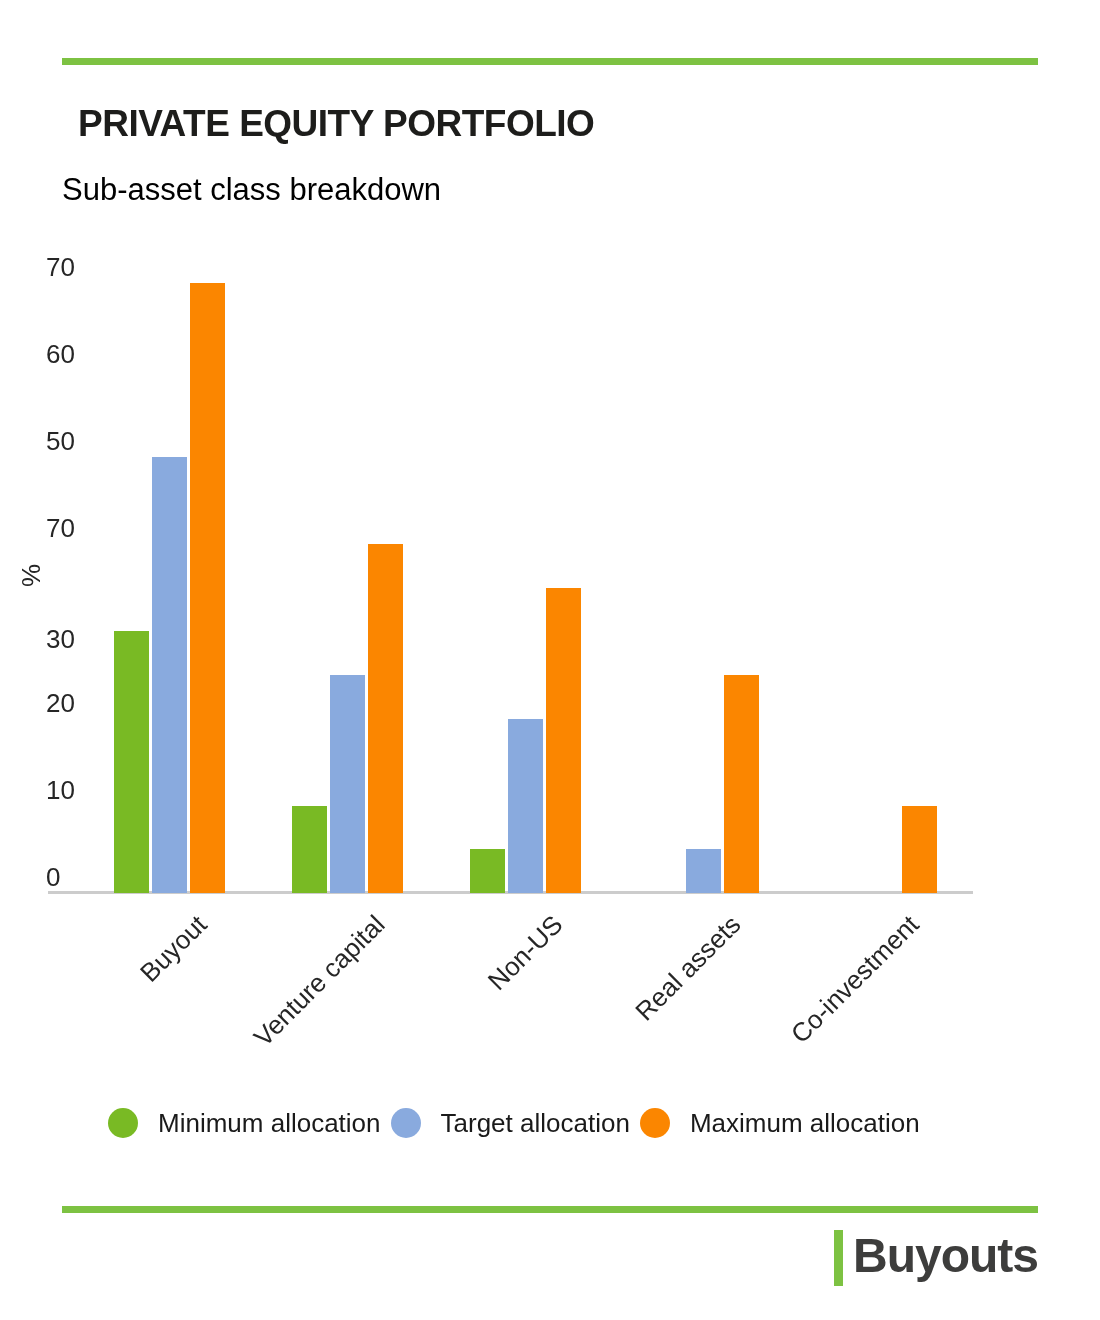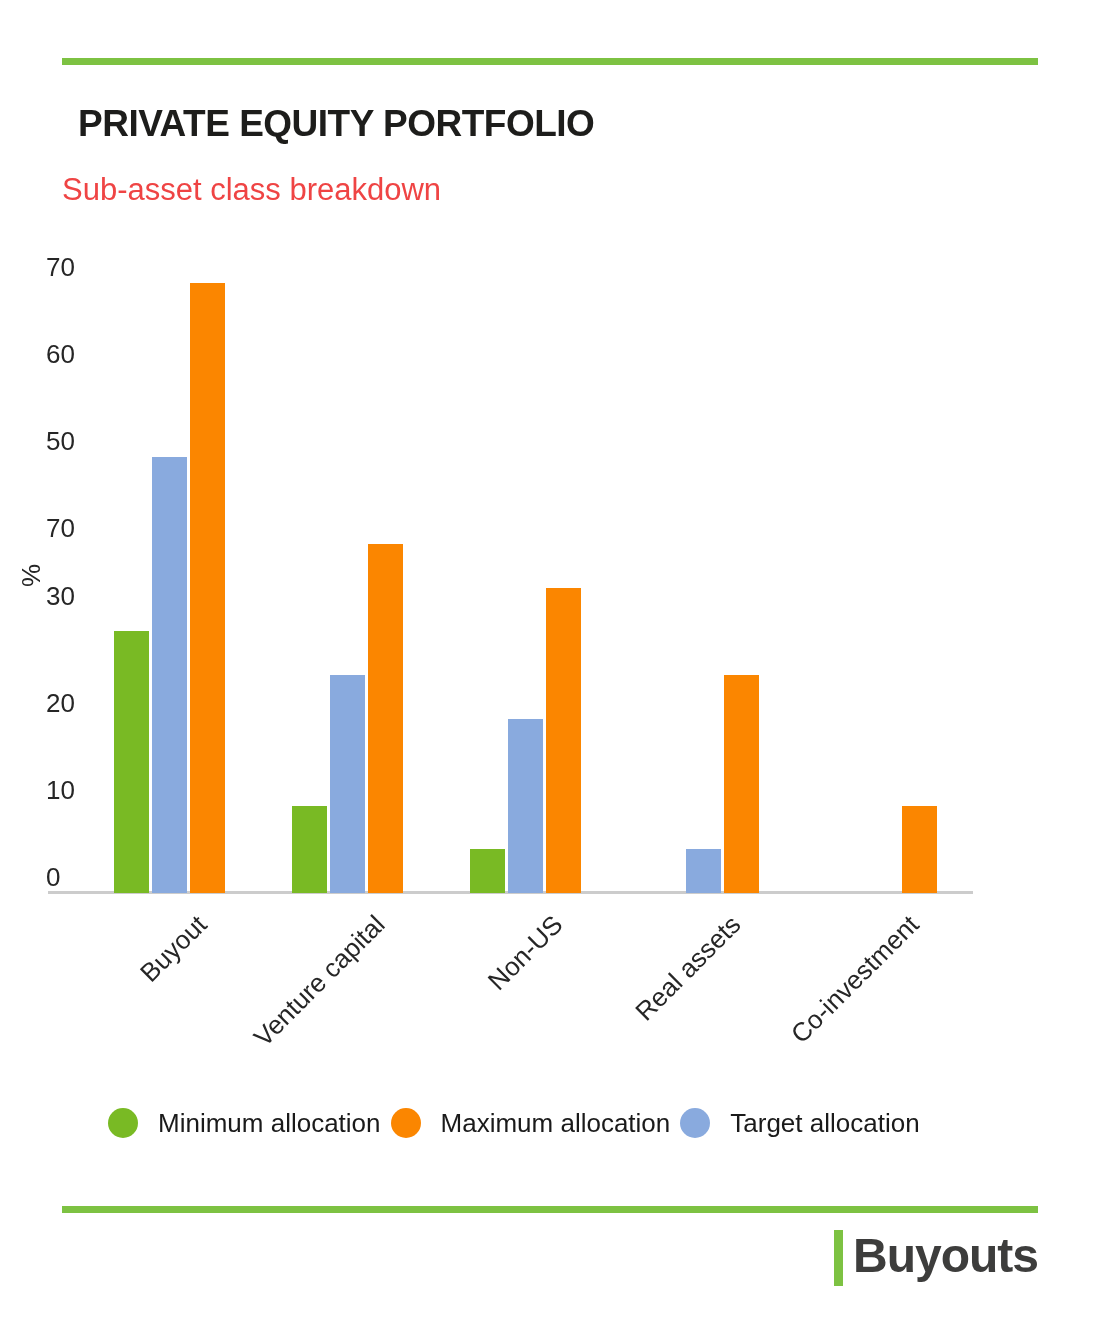--- a/index.html
+++ b/index.html
@@ -29,21 +29,21 @@
     letter-spacing: -0.5px;
     color: #1d1d1b;
     margin-left: 16px;
   }
   .subtitle {
     position: absolute;
     left: 62px;
     top: 172px;
     font-size: 31px;
     font-weight: 500;
-    color: #ef4444;
+    color: #000000;
   }
   .chart {
     position: absolute;
     left: 0;
     top: 240px;
     width: 1100px;
     height: 830px;
   }
   .ytick {
     position: absolute;
@@ -141,21 +141,21 @@
   <div class="title">PRIVATE EQUITY PORTFOLIO</div>
   <div class="subtitle">Sub-asset class breakdown</div>
 
   <div class="chart">
     <div class="y-axis-title">%</div>
     <div class="baseline" style="background: rgb(204, 204, 204);"></div>
     <div id="ticks">
         <div class="ytick" style="bottom: 180px;">0</div>
         <div class="ytick" style="bottom: 267.2px;">10</div>
         <div class="ytick" style="bottom: 354.4px;">20</div>
-        <div class="ytick" style="bottom: 461px;">30</div>
+        <div class="ytick" style="bottom: 418px;">30</div>
         <div class="ytick" style="bottom: 528.8px;">70</div>
         <div class="ytick" style="bottom: 616px;">50</div>
         <div class="ytick" style="bottom: 703.2px;">60</div>
         <div class="ytick" style="bottom: 790.4px; margin-top: 36px;">70</div>
       </div>
     <div id="bars">
         <div class="bar" style="left: 114px; top: 391.4px; height: 261.6px; background: rgb(121, 186, 36);"></div>
         <div class="bar" style="left: 152px; top: 217px; height: 436px; background: rgb(137, 170, 222);"></div>
         <div class="bar" style="left: 190px; top: 42.6px; height: 610.4px; background: rgb(251, 134, 0);"></div>
         <div class="bar" style="left: 292px; top: 565.8px; height: 87.2px; background: rgb(121, 186, 36);"></div>
@@ -176,26 +176,26 @@
         <div class="cat-label" style="left: 663.5px; top: 670px;">Co-investment</div>
       </div>
   </div>
 
   <div class="legend" id="legend">
       <div class="legend-item">
         <span class="legend-dot" style="background: rgb(121, 186, 36);"></span>
         <span class="legend-label">Minimum allocation</span>
       </div>
       <div class="legend-item">
+        <span class="legend-dot" style="background: rgb(137, 170, 222);"></span>
+        <span class="legend-label">Target allocation</span>
+      </div>
+      <div class="legend-item">
         <span class="legend-dot" style="background: rgb(251, 134, 0);"></span>
         <span class="legend-label">Maximum allocation</span>
-      </div>
-      <div class="legend-item">
-        <span class="legend-dot" style="background: rgb(137, 170, 222);"></span>
-        <span class="legend-label">Target allocation</span>
       </div>
     </div>
 
   <div class="rule bottom" style="background: rgb(125, 194, 66);"></div>
 
   <div class="logo">
     <div class="logo-bar" style="background: rgb(125, 194, 66);"></div>
     <div class="logo-text">Buyouts</div>
   </div>
 

